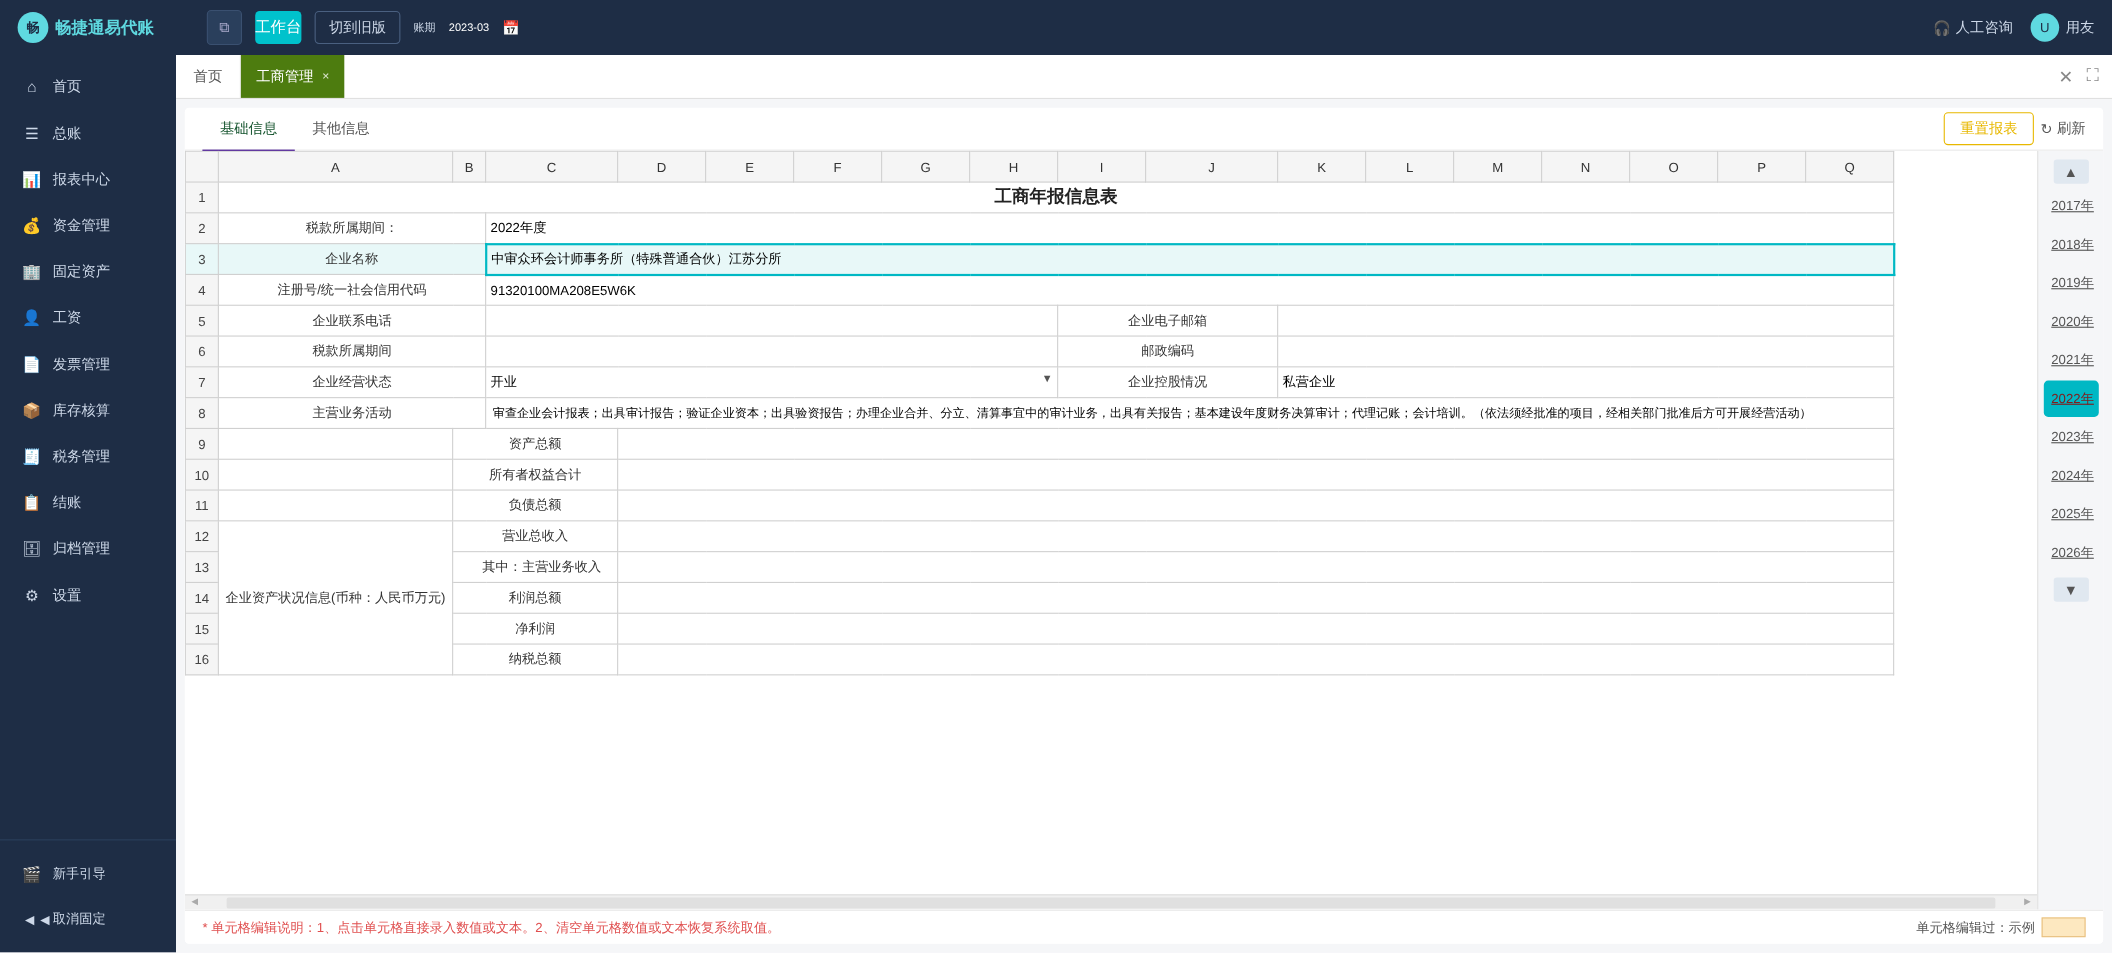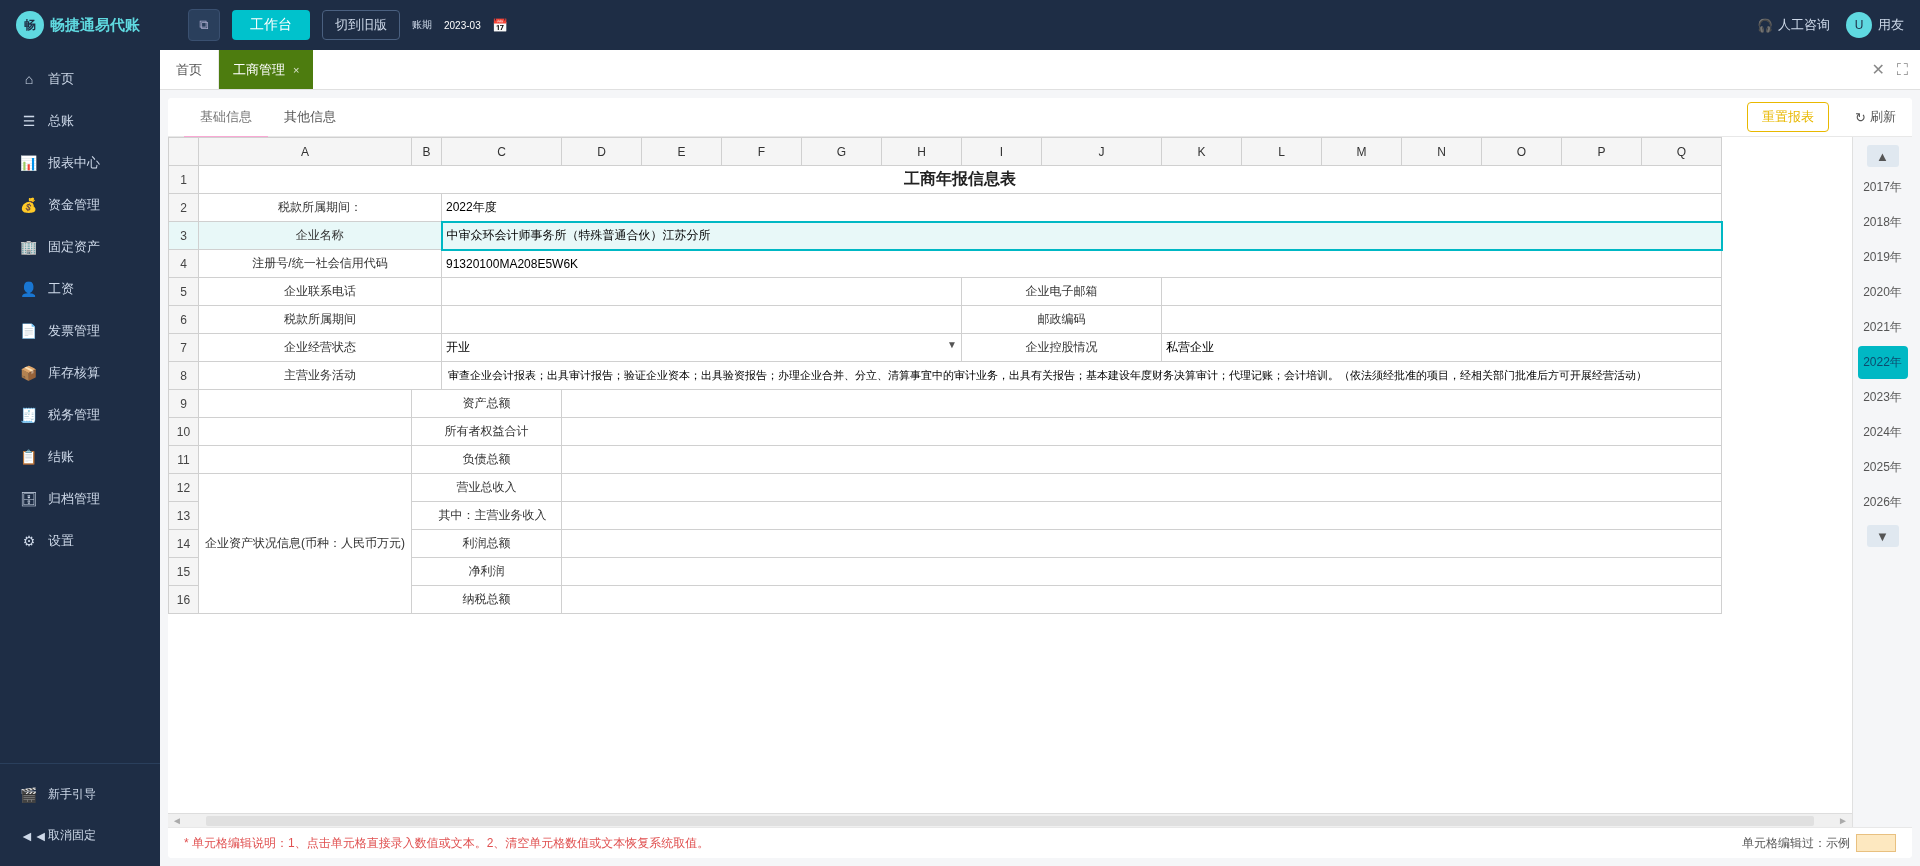--- a/index.html
+++ b/index.html
@@ -8,21 +8,21 @@
     
     .topbar {
       display: flex; align-items: center; height: 50px;
       background: #1e2d45; color: white; padding: 0 16px; gap: 12px;
     }
     .topbar-logo { display: flex; align-items: center; gap: 6px; font-size: 15px; color: #5fd9e0; font-weight: bold; min-width: 160px; }
     .topbar-logo-icon { width: 28px; height: 28px; background: #5fd9e0; border-radius: 50%; display: flex; align-items: center; justify-content: center; color: #1e2d45; font-size: 12px; font-weight: bold; }
     .company-selector { display: flex; align-items: center; gap: 6px; background: #2a3f5c; border-radius: 4px; padding: 4px 10px; font-size: 13px; color: #cdd8e8; min-width: 220px; cursor: pointer; }
     .company-selector .chevron { color: #5fd9e0; }
     .copy-btn { width: 32px; height: 32px; background: #2a3f5c; border-radius: 4px; display: flex; align-items: center; justify-content: center; cursor: pointer; border: 1px solid #3a5070; color: #aac; }
-    .workbench-btn { background: #00c2cc; color: white; border: none; border-radius: 4px; padding: 6px 18px; font-size: 14px; cursor: pointer; }
+    .workbench-btn { background: #00c2cc; color: white; border: none; border-radius: 4px; padding: 6px 0; font-size: 14px; cursor: pointer; }
     .old-btn { background: transparent; color: #cdd8e8; border: 1px solid #4a6080; border-radius: 4px; padding: 5px 12px; font-size: 13px; cursor: pointer; }
     .period-label { color: #cdd8e8; font-size: 10px; }
     .period-value { color: white; font-size: 10px; }
     .calendar-icon { color: #5fd9e0; cursor: pointer; }
     .topbar-right { margin-left: auto; display: flex; align-items: center; gap: 16px; color: #cdd8e8; font-size: 13px; }
     .topbar-right .service { display: flex; align-items: center; gap: 4px; cursor: pointer; }
     .topbar-right .user { display: flex; align-items: center; gap: 6px; cursor: pointer; }
     .user-avatar { width: 26px; height: 26px; background: #5fd9e0; border-radius: 50%; display: flex; align-items: center; justify-content: center; color: #1e2d45; font-size: 12px; }
 
     
@@ -42,39 +42,39 @@
     .content-area { flex: 1; display: flex; flex-direction: column; background: #f5f6f8; overflow: hidden; }
 
     
     .tab-bar { background: white; display: flex; align-items: center; border-bottom: 1px solid #e0e0e0; padding: 0 0 0 0; height: 40px; }
     .tab-home { padding: 0 16px; height: 100%; display: flex; align-items: center; color: #555; cursor: pointer; font-size: 13px; border-right: 1px solid #e8e8e8; }
     .tab-active { background: #4d7c0f; color: white; padding: 0 14px; height: 100%; display: flex; align-items: center; gap: 8px; cursor: pointer; font-size: 13px; }
     .tab-close { color: rgba(255,255,255,0.8); font-size: 11px; cursor: pointer; }
     .tab-bar-right { margin-left: auto; display: flex; align-items: center; padding-right: 12px; gap: 12px; }
     .tab-bar-icon { cursor: pointer; color: #888; font-size: 16px; }
     .inner-tab { padding: 10px 16px; cursor: pointer; font-size: 13px; color: #555; border-bottom: 2px solid transparent; margin-bottom: -2px; }
-    .inner-tab.active { color: #737373; border-bottom: 2px solid #f9a8d4; }
+    .inner-tab.active { color: #14532d; border-bottom: 2px solid #4c1d95; }
     .reset-btn { border: 1px solid #e8b800; color: #e8b800; background: white; border-radius: 4px; padding: 5px 14px; font-size: 13px; cursor: pointer; }
     .refresh-btn { display: flex; align-items: center; gap: 4px; color: #555; background: none; border: none; cursor: pointer; font-size: 13px; }
 
     
     .spreadsheet-wrap { flex: 1; overflow: auto; position: relative; }
     .spreadsheet-wrap::-webkit-scrollbar { width: 12px; height: 12px; }
     .spreadsheet-wrap::-webkit-scrollbar-thumb { background: #c0c0c0; border-radius: 2px; }
     table.sheet { border-collapse: collapse; font-size: 12px; background: white; }
     table.sheet th, table.sheet td { border: 1px solid #d0d0d0; padding: 0 4px; white-space: nowrap; height: 28px; vertical-align: middle; }
     table.sheet th { background: #f5f5f5; text-align: center; font-weight: normal; color: #444; min-width: 30px; }
     table.sheet .row-num { background: #f5f5f5; text-align: center; width: 30px; color: #444; font-weight: normal; }
     table.sheet .col-header { background: #f5f5f5; text-align: center; color: #333; }
     .sheet-title-cell { text-align: center; font-size: 16px; font-weight: bold; color: #222; }
     .label-cell { text-align: center; color: #333; }
     .dropdown-cell { position: relative; }
     .dropdown-arrow { float: right; color: #555; font-size: 10px; }
-    .year-item { width: 50px; text-align: center; padding: 8px 4px; font-size: 12px; color: #555; cursor: pointer; border-radius: 4px; margin-bottom: 2px; }
-    .year-item.active { background: #00b8c4; color: #0c4a6e; }
+    .year-item { width: 50px; text-align: right; padding: 8px 4px; font-size: 12px; color: #555; cursor: pointer; border-radius: 4px; margin-bottom: 2px; text-decoration: underline; }
+    .year-item.active { background: #00b8c4; color: #7f1d1d; }
 
     
     .bottom-bar { display: flex; align-items: center; padding: 6px 16px; background: white; border-top: 1px solid #e8e8e8; font-size: 12px; color: #e05050; justify-content: space-between; }
     .bottom-bar .hint { color: #e05050; }
     .bottom-bar .example { display: flex; align-items: center; gap: 6px; color: #555; }
     .example-box { width: 40px; height: 18px; background: #fde8c0; border: 1px solid #e8c080; }
 
     
     .h-scroll { height: 14px; background: #f0f0f0; border-top: 1px solid #ddd; display: flex; align-items: center; }
     .h-scroll-inner { flex: 1; height: 10px; background: #e0e0e0; margin: 0 20px; border-radius: 2px; }
@@ -186,21 +186,21 @@
       </div>
     </div>
 
     <div style="flex:1; display:flex; flex-direction:column; overflow:hidden; margin:8px; background:white; border-radius:4px;">
 
       <div style="display:flex; align-items:center; border-bottom:1px solid #e8e8e8; padding: 0 16px; background:white;">
         <div style="display:flex; gap:0;">
           <div class="inner-tab active">基础信息</div>
           <div class="inner-tab">其他信息</div>
         </div>
-        <div style="margin-left:auto; display:flex; gap:26px; align-items:center;">
+        <div style="margin-left:auto; display:flex; gap:6px; align-items:center;">
           <button class="reset-btn">重置报表</button>
           <button class="refresh-btn">
             <span>↻</span>
             <span>刷新</span>
           </button>
         </div>
       </div>
 
       <div style="flex:1; display:flex; overflow:hidden;">
 

